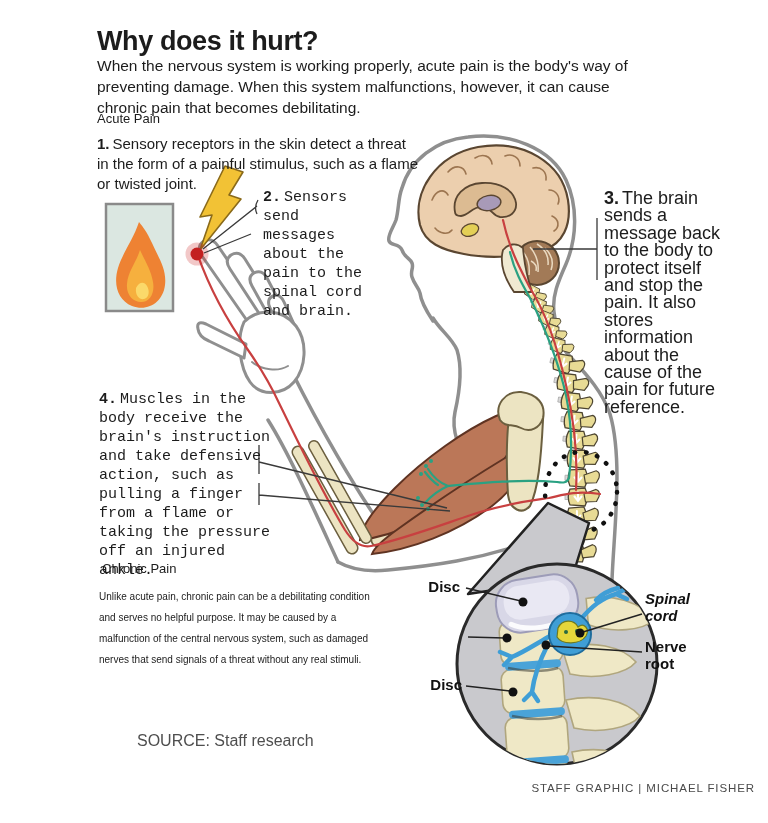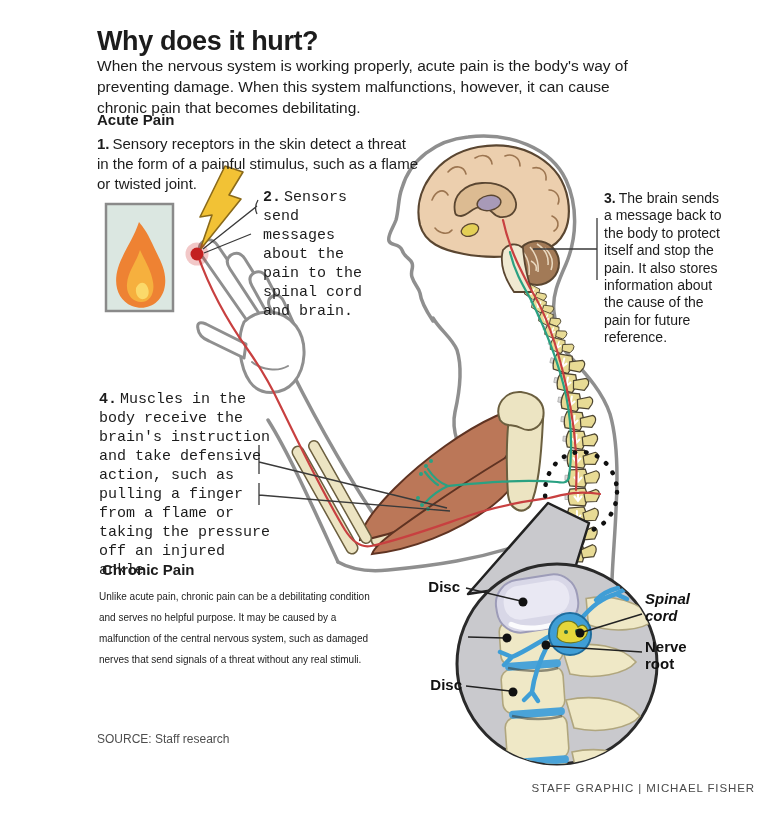--- a/index.html
+++ b/index.html
@@ -1,26 +1,26 @@
 <!DOCTYPE html>
 <html><head>
 <meta charset="utf-8">
 <style>
   html,body{margin:0;padding:0;background:#fff;}
   .page{position:relative;width:768px;height:823px;background:#ffffff;
         font-family:"Liberation Sans",sans-serif;color:#1c1c1c;overflow:hidden;}
   .abs{position:absolute;}
   .title{font-size:27px;font-weight:bold;letter-spacing:-.4px;}
   .intro{font-size:15.5px;line-height:21px;}
-  .h2{font-size:15px;font-weight:bold;}
+  .h2{font-size:13px;font-weight:normal;}
   .step{font-size:15px;line-height:19px;}
   .step .n{font-weight:bold;margin-right:3px;}
-  .side3{font-size:14px;line-height:17.4px;}
+  .side3{font-size:18px;line-height:17.4px;}
   .chronic-p{font-size:10px;line-height:21px;}
-  .small{font-size:12px;color:#4e4e4e;}
+  .small{font-size:16px;color:#4e4e4e;margin-left:40px;}
   .credit{font-size:11.5px;color:#4a4a4a;letter-spacing:.9px;}
   .ilabel{font-size:15px;font-weight:bold;line-height:16.5px;color:#111;}
   .r{text-align:right;}
   svg{position:absolute;left:0;top:0;}
 </style>
 </head>
 <body>
 
 <div class="page">
 

